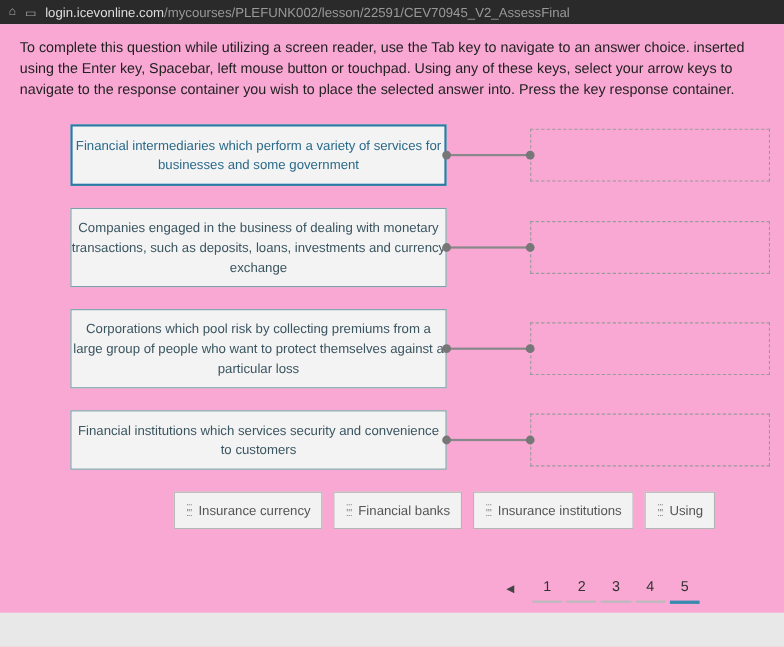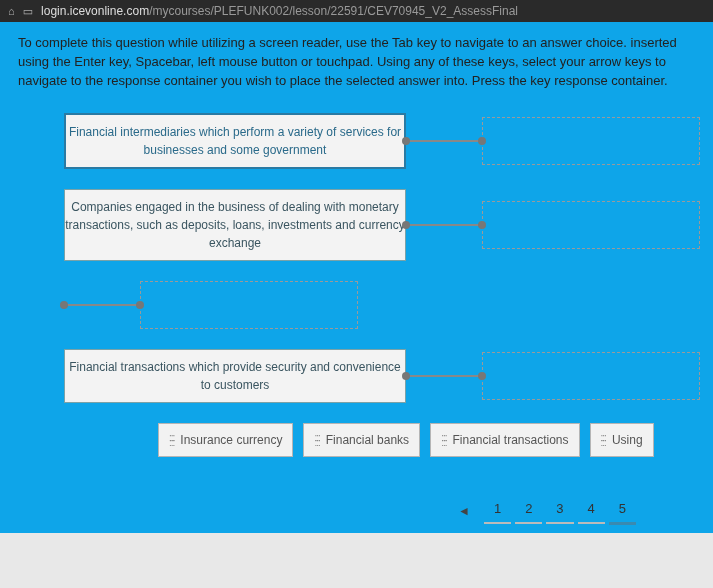--- a/index.html
+++ b/index.html
@@ -18,21 +18,21 @@
     display: flex;
     align-items: center;
     gap: 8px;
     height: 22px;
   }
   .url-bar .icon { color: #aaa; font-size: 11px; }
   .url-text { white-space: nowrap; text-align: right; }
   .url-text .domain { color: #ddd; }
   .content {
     padding: 12px 10px 8px 18px;
-    background: #0ea5e9;
+    background: #f9a8d4;
   }
   .instructions {
     font-size: 13px;
     color: #222;
     line-height: 1.45;
     margin-bottom: 22px;
     font-weight: 500;
   }
   .match-area {
     padding-left: 46px;
@@ -159,44 +159,45 @@
       <div class="dropzone"></div>
     </div>
 
     <div class="match-row">
       <div class="definition-box">Companies engaged in the business of dealing with monetary transactions, such as deposits, loans, investments and currency exchange</div>
       <div class="connector"></div>
       <div class="dropzone"></div>
     </div>
 
     <div class="match-row">
-      <div class="connector"></div>
-      <div class="dropzone"></div>
-    </div>
-
-    <div class="match-row">
-      <div class="definition-box">Financial transactions which provide security and convenience to customers</div>
+      <div class="definition-box">Corporations which pool risk by collecting premiums from a large group of people who want to protect themselves against a particular loss</div>
+      <div class="connector"></div>
+      <div class="dropzone"></div>
+    </div>
+
+    <div class="match-row">
+      <div class="definition-box">Financial institutions which services security and convenience to customers</div>
       <div class="connector"></div>
       <div class="dropzone"></div>
     </div>
 
   </div>
 
   <div class="options-row">
     <div class="option-chip">
       <span class="grip">:::<br>:::</span>
       <span>Insurance currency</span>
     </div>
     <div class="option-chip">
       <span class="grip">:::<br>:::</span>
       <span>Financial banks</span>
     </div>
     <div class="option-chip">
       <span class="grip">:::<br>:::</span>
-      <span>Financial transactions</span>
+      <span>Insurance institutions</span>
     </div>
     <div class="option-chip">
       <span class="grip">:::<br>:::</span>
       <span>Using</span>
     </div>
   </div>
 
   <div class="pager">
     <span class="pager-arrow">◄</span>
     <span class="pager-num">1</span>

